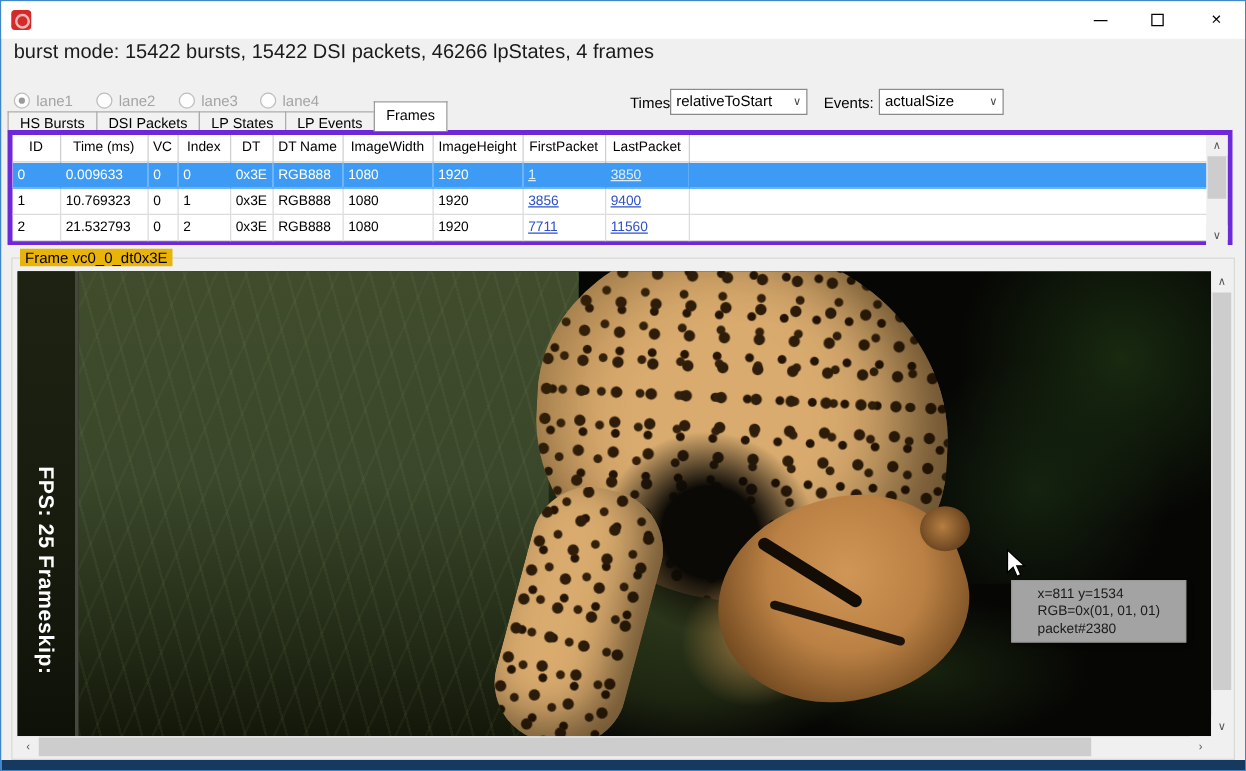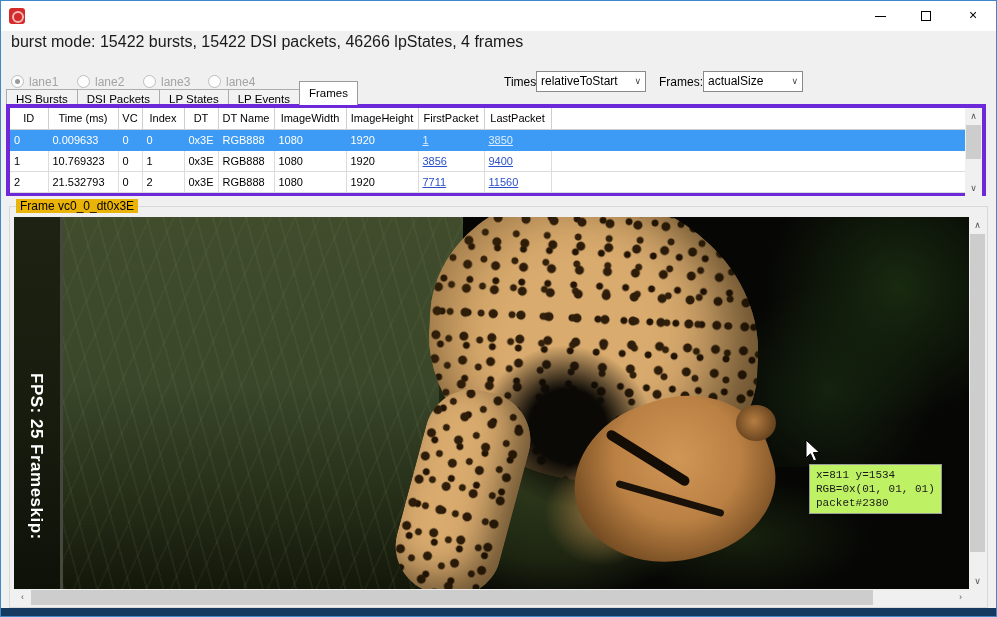--- a/index.html
+++ b/index.html
@@ -104,23 +104,23 @@
   .ear { position:absolute; left:722px; top:188px; width:40px; height:36px; border-radius:50%;
     background:radial-gradient(circle at 45% 45%, #b57d41 0%, #5e3c1a 80%); }
   .muzzle-1 { position:absolute; left:586px; top:236px; width:96px; height:10px; transform:rotate(32deg);
     background:#140d06; border-radius:5px; }
   .muzzle-2 { position:absolute; left:600px; top:278px; width:112px; height:7px; transform:rotate(16deg);
     background:#1a1108; border-radius:4px; }
   .fps-overlay { position:absolute; left:32px; top:156px; width:220px; height:22px;
     transform:rotate(90deg); transform-origin:top left;
     font-size:17px; font-weight:bold; color:#ffffff; white-space:nowrap; letter-spacing:0.5px; }
   
-  .pix-tooltip { position:absolute; left:795px; top:247px; background:#bef264; border:1px solid #9a9a9a;
-    padding:3px 6px; font-size:11px; line-height:14px; color:#1a1a1a; white-space:nowrap;
-    box-shadow:2px 2px 3px rgba(0,0,0,0.35);font-family:Liberation Mono, monospace; }
+  .pix-tooltip { position:absolute; left:795px; top:247px; background:#a3a3a3; border:1px solid #9a9a9a;
+    padding:3px 20px; font-size:11px; line-height:14px; color:#1a1a1a; white-space:nowrap;
+    box-shadow:2px 2px 3px rgba(0,0,0,0.35); }
   .cursor-icon { position:absolute; left:790px; top:222px; }
   
   .img-vscroll { position:absolute; left:968px; top:216px; width:17px; height:372px; background:#f0f0f0; }
   .img-vscroll .up { top:0; } .img-vscroll .down { bottom:0; }
   .img-vscroll .thumb { position:absolute; left:1px; top:17px; width:15px; height:318px; background:#cdcdcd; }
   .img-hscroll { position:absolute; left:13px; top:588px; width:955px; height:17px; background:#f0f0f0; }
   .img-hscroll .sb-arrow { height:17px; line-height:17px; }
   .img-hscroll .left { left:0; top:0; } .img-hscroll .right { right:0; top:0; }
   .img-hscroll .thumb { position:absolute; left:17px; top:1px; width:842px; height:15px; background:#cdcdcd; }
   
@@ -158,21 +158,21 @@
     </div>
     <div class="radio" style="left:207px;">
       <span class="circ"></span><span class="rlabel">lane4</span>
     </div>
 
     <span class="combo-label" style="left:503px;">Times:</span>
     <div class="combo" style="left:535px; width:110px;">
       <span class="cval">relativeToStart</span>
       <span class="chev">∨</span>
     </div>
-    <span class="combo-label" style="left:658px;">Frames:</span>
+    <span class="combo-label" style="left:658px;">Events:</span>
     <div class="combo" style="left:702px; width:100px;">
       <span class="cval">actualSize</span>
       <span class="chev">∨</span>
     </div>
   </div>
 
   <div class="tabstrip">
     <div class="tab">HS Bursts</div>
     <div class="tab">DSI Packets</div>
     <div class="tab">LP States</div>

